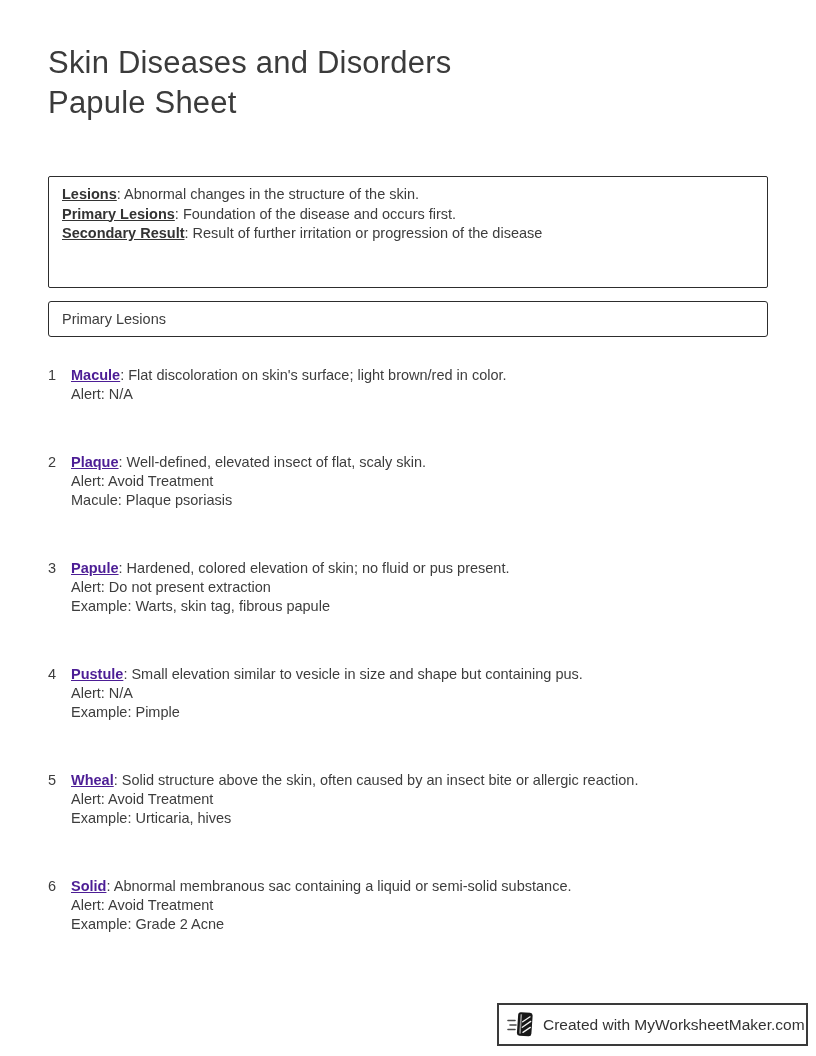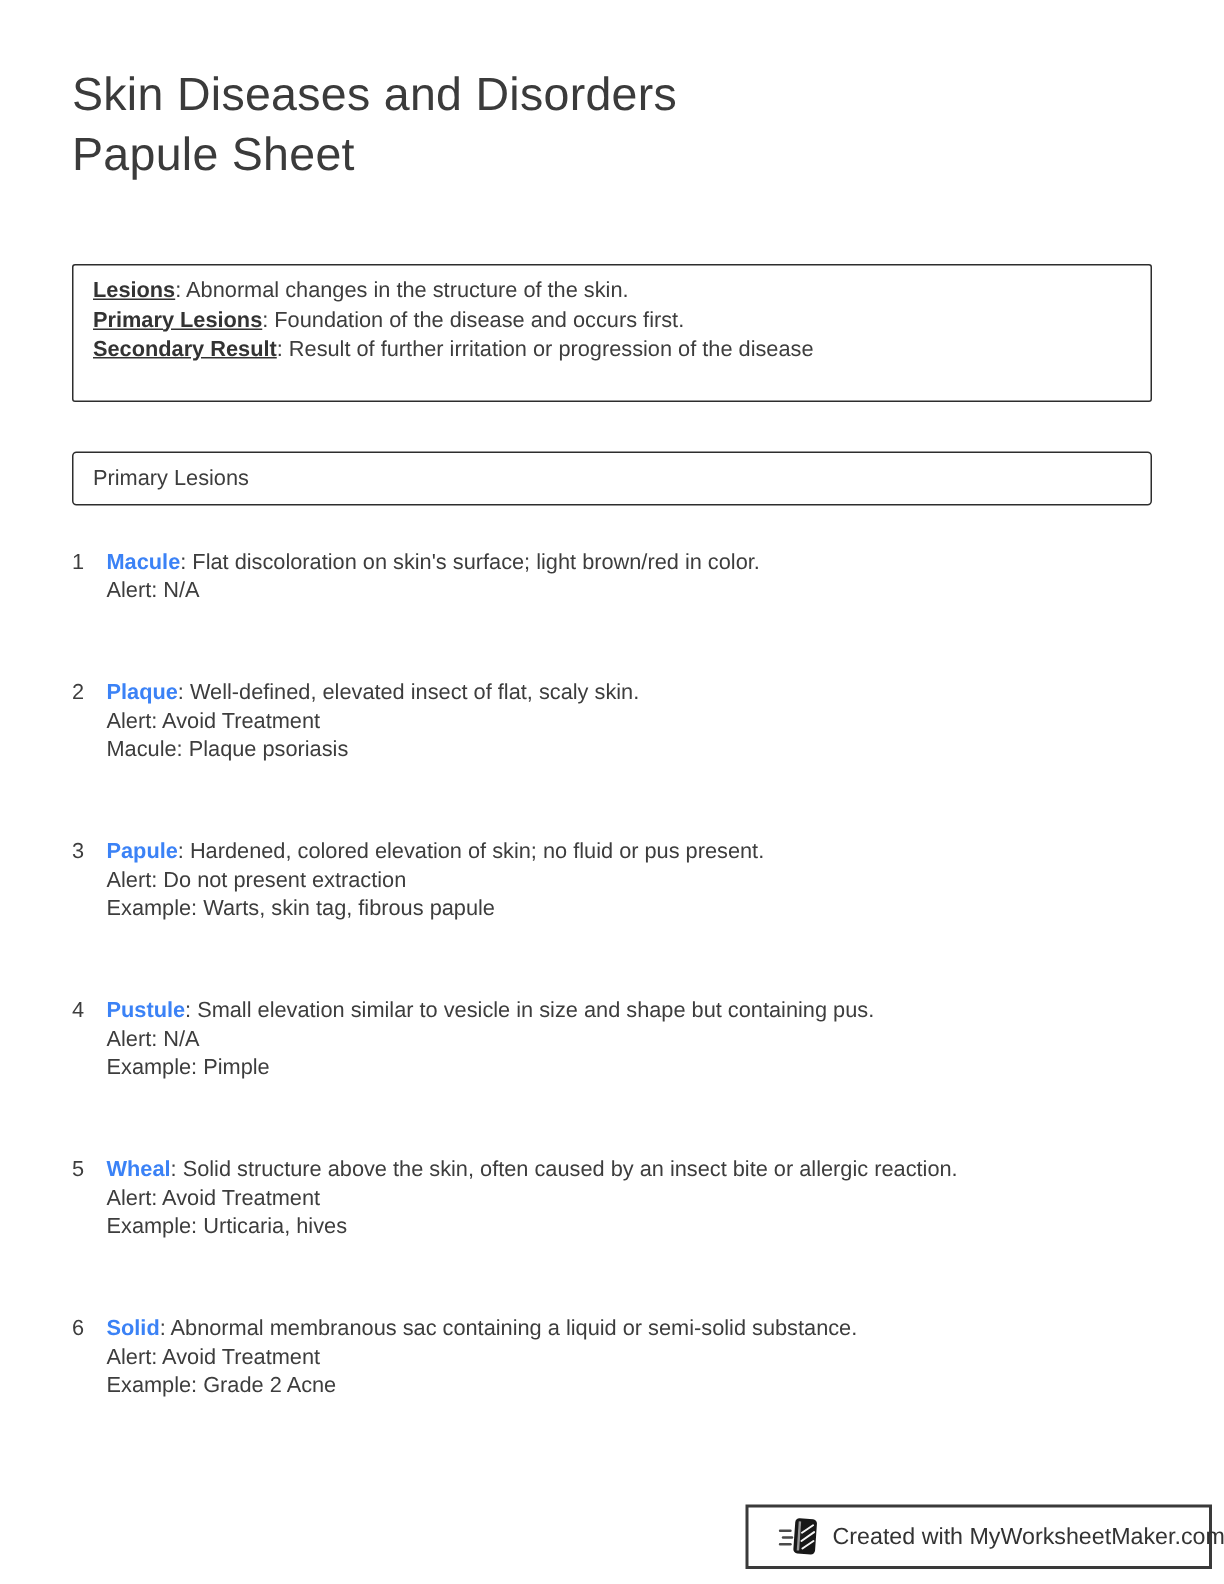--- a/index.html
+++ b/index.html
@@ -20,21 +20,21 @@
     line-height: 40px;
     font-weight: 400;
     color: #3b3b3b;
     letter-spacing: 0.2px;
   }
   .def-box {
     position: absolute;
     left: 48px;
     top: 176px;
     width: 720px;
-    height: 92px;
+    height: 112px;
     border: 1.5px solid #2d2d2d;
     border-radius: 2px;
     box-sizing: border-box;
     padding: 8px 13px;
     font-size: 14.5px;
     line-height: 19.5px;
   }
   .def-line { white-space: nowrap; }
   .def-term { font-weight: 700; text-decoration: underline; color: #333333; }
   .section-box {
@@ -63,32 +63,32 @@
   .lesion-item {
     display: flex;
     margin-bottom: 49px;
   }
   .item-number {
     width: 23px;
     flex: 0 0 23px;
     color: #3d3d3d;
   }
   .item-body { flex: 1; }
-  .term { font-weight: 700; color: #3b82f6; }
+  .term { font-weight: 700; color: #4c1d95; text-decoration: underline; }
   .footer-box {
     position: absolute;
     left: 497px;
     top: 1003px;
     width: 311px;
     height: 43px;
     border: 2px solid #3a3a3a;
     box-sizing: border-box;
     display: flex;
     align-items: center;
-    padding: 0 20px;
+    padding: 0 8px;
     gap: 9px;
     background: #ffffff;
   }
   .footer-text {
     font-size: 15.5px;
     color: #333333;
     white-space: nowrap;
   }
   .logo-icon { flex: 0 0 auto; display: block; }
 </style>

